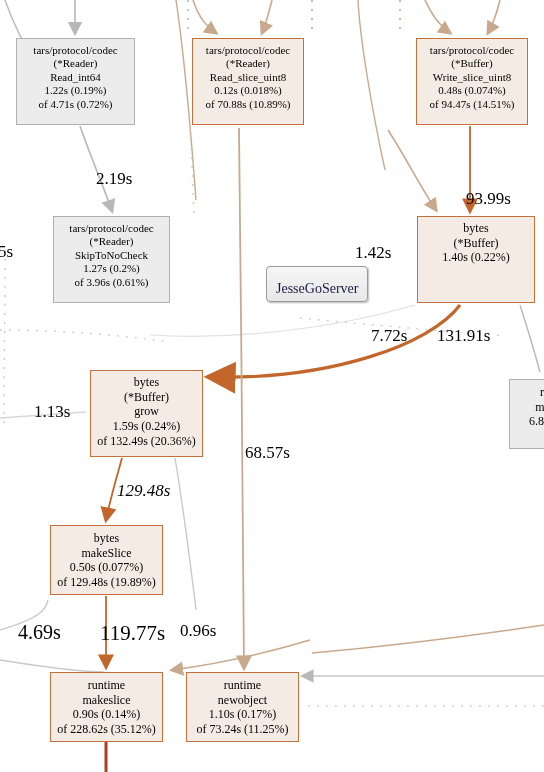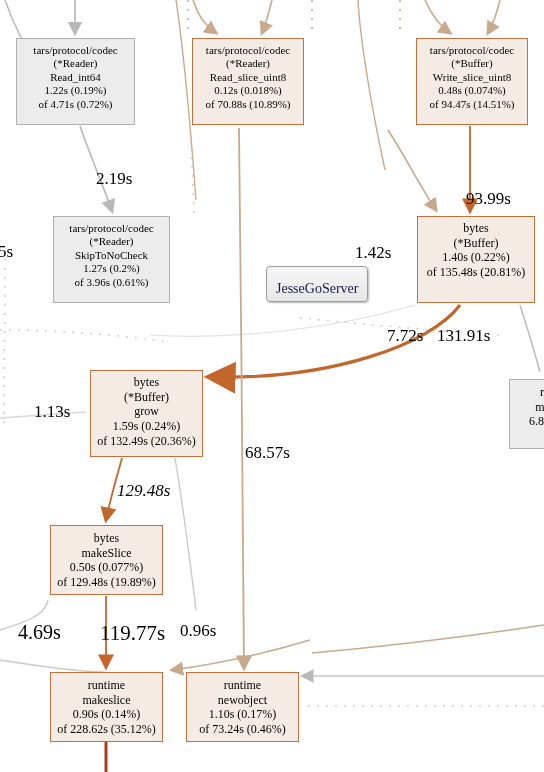--- a/index.html
+++ b/index.html
@@ -168,21 +168,20 @@
   <span class="ln">(*Reader)</span>
   <span class="ln">SkipToNoCheck</span>
   <span class="ln">1.27s (0.2%)</span>
   <span class="ln">of 3.96s (0.61%)</span>
 </div>
 
 <div class="node" id="n-buffer_write" style="left:417px; top:216px; width:118px; height:87px; font-size:12px; padding-top:4px;">
   <span class="ln">bytes</span>
   <span class="ln">(*Buffer)</span>
   <span class="ln">1.40s (0.22%)</span>
-  <span class="ln">of 135.48s (20.81%)</span>
 </div>
 
 <div class="node" id="n-buffer_grow" style="left:90px; top:370px; width:113px; height:87px; font-size:12px; padding-top:4px;">
   <span class="ln">bytes</span>
   <span class="ln">(*Buffer)</span>
   <span class="ln">grow</span>
   <span class="ln">1.59s (0.24%)</span>
   <span class="ln">of 132.49s (20.36%)</span>
 </div>
 
@@ -197,34 +196,34 @@
   <span class="ln">runtime</span>
   <span class="ln">makeslice</span>
   <span class="ln">0.90s (0.14%)</span>
   <span class="ln">of 228.62s (35.12%)</span>
 </div>
 
 <div class="node" id="n-runtime_newobject" style="left:186px; top:672px; width:113px; height:70px; font-size:12px; padding-top:5px;">
   <span class="ln">runtime</span>
   <span class="ln">newobject</span>
   <span class="ln">1.10s (0.17%)</span>
-  <span class="ln">of 73.24s (0.46%)</span>
+  <span class="ln">of 73.24s (11.25%)</span>
 </div>
 
 <div class="node gray" id="n-runtime_clipped" style="left:509px; top:379px; width:42px; height:70px; font-size:12px; padding-top:5px; text-align:right;">
   <span class="ln">ru</span>
   <span class="ln">me</span>
   <span class="ln">6.84</span>
 </div>
 
 <div class="edge-label" style="left:96px; top:169px; font-size:17px;">2.19s</div>
 <div class="edge-label" style="left:-2px; top:242px; font-size:17px;">5s</div>
 <div class="edge-label" style="left:466px; top:169px; font-size:17px;margin-top:20px;">93.99s</div>
 <div class="edge-label" style="left:355px; top:243px; font-size:17px;">1.42s</div>
-<div class="edge-label" style="left:371px; top:326px; font-size:17px;margin-left:16px;">7.72s</div>
+<div class="edge-label" style="left:371px; top:326px; font-size:17px;">7.72s</div>
 <div class="edge-label" style="left:437px; top:326px; font-size:17px;">131.91s</div>
 <div class="edge-label" style="left:34px; top:402px; font-size:17px;">1.13s</div>
 <div class="edge-label" style="left:245px; top:425px; font-size:17px;margin-top:18px;">68.57s</div>
 <div class="edge-label" style="left:117px; top:481px; font-size:17px;font-style:italic;">129.48s</div>
 <div class="edge-label" style="left:18px; top:621px; font-size:20px;">4.69s</div>
 <div class="edge-label" style="left:100px; top:621px; font-size:21px;">119.77s</div>
 <div class="edge-label" style="left:180px; top:621px; font-size:17px;">0.96s</div>
 
 <div id="tooltip" style="left:266px; top:266px; font-size:14px;">
   <span>JesseGoServer</span>

